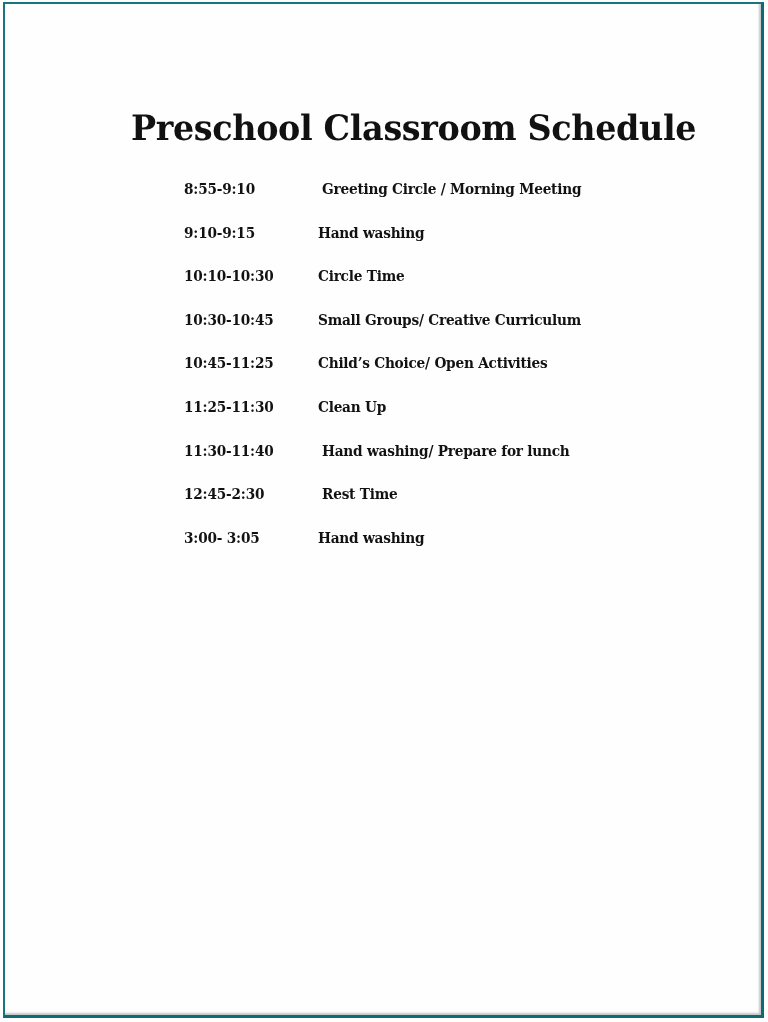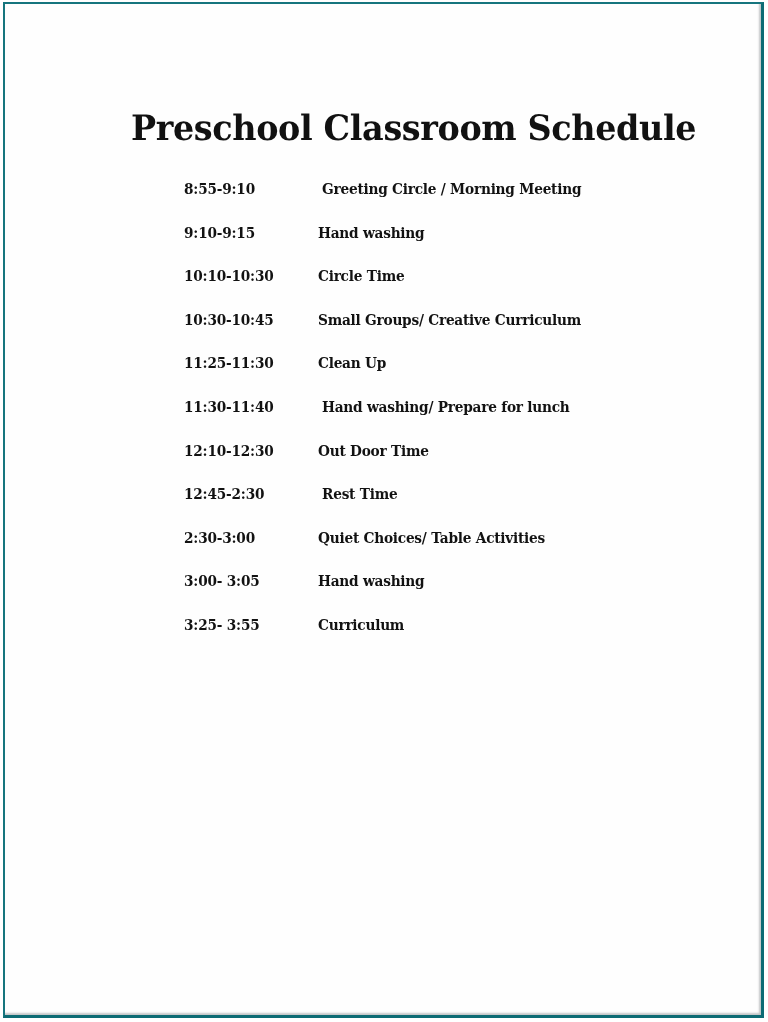--- a/index.html
+++ b/index.html
@@ -135,44 +135,36 @@
         </div>
         <div class="schedule-row">
           <span class="row-time">10:10-10:30</span>
           <span class="row-activity">Circle Time</span>
         </div>
         <div class="schedule-row">
           <span class="row-time">10:30-10:45</span>
           <span class="row-activity">Small Groups/ Creative Curriculum</span>
         </div>
         <div class="schedule-row">
+          <span class="row-time">10:45-11:25</span>
+          <span class="row-activity">Child’s Choice/ Open Activities</span>
+        </div>
+        <div class="schedule-row">
           <span class="row-time">11:25-11:30</span>
           <span class="row-activity">Clean Up</span>
         </div>
         <div class="schedule-row">
           <span class="row-time">11:30-11:40</span>
           <span class="row-activity indented">Hand washing/ Prepare for lunch</span>
         </div>
         <div class="schedule-row">
-          <span class="row-time">12:10-12:30</span>
-          <span class="row-activity">Out Door Time</span>
-        </div>
-        <div class="schedule-row">
           <span class="row-time">12:45-2:30</span>
           <span class="row-activity indented">Rest Time</span>
         </div>
         <div class="schedule-row">
-          <span class="row-time">2:30-3:00</span>
-          <span class="row-activity">Quiet Choices/ Table Activities</span>
-        </div>
-        <div class="schedule-row">
           <span class="row-time">3:00- 3:05</span>
           <span class="row-activity">Hand washing</span>
-        </div>
-        <div class="schedule-row">
-          <span class="row-time">3:25- 3:55</span>
-          <span class="row-activity">Curriculum</span>
         </div>
       </div>
 
   </div>
   <div class="page-inner-shadow"></div>
 </div>
 
 </body></html>

